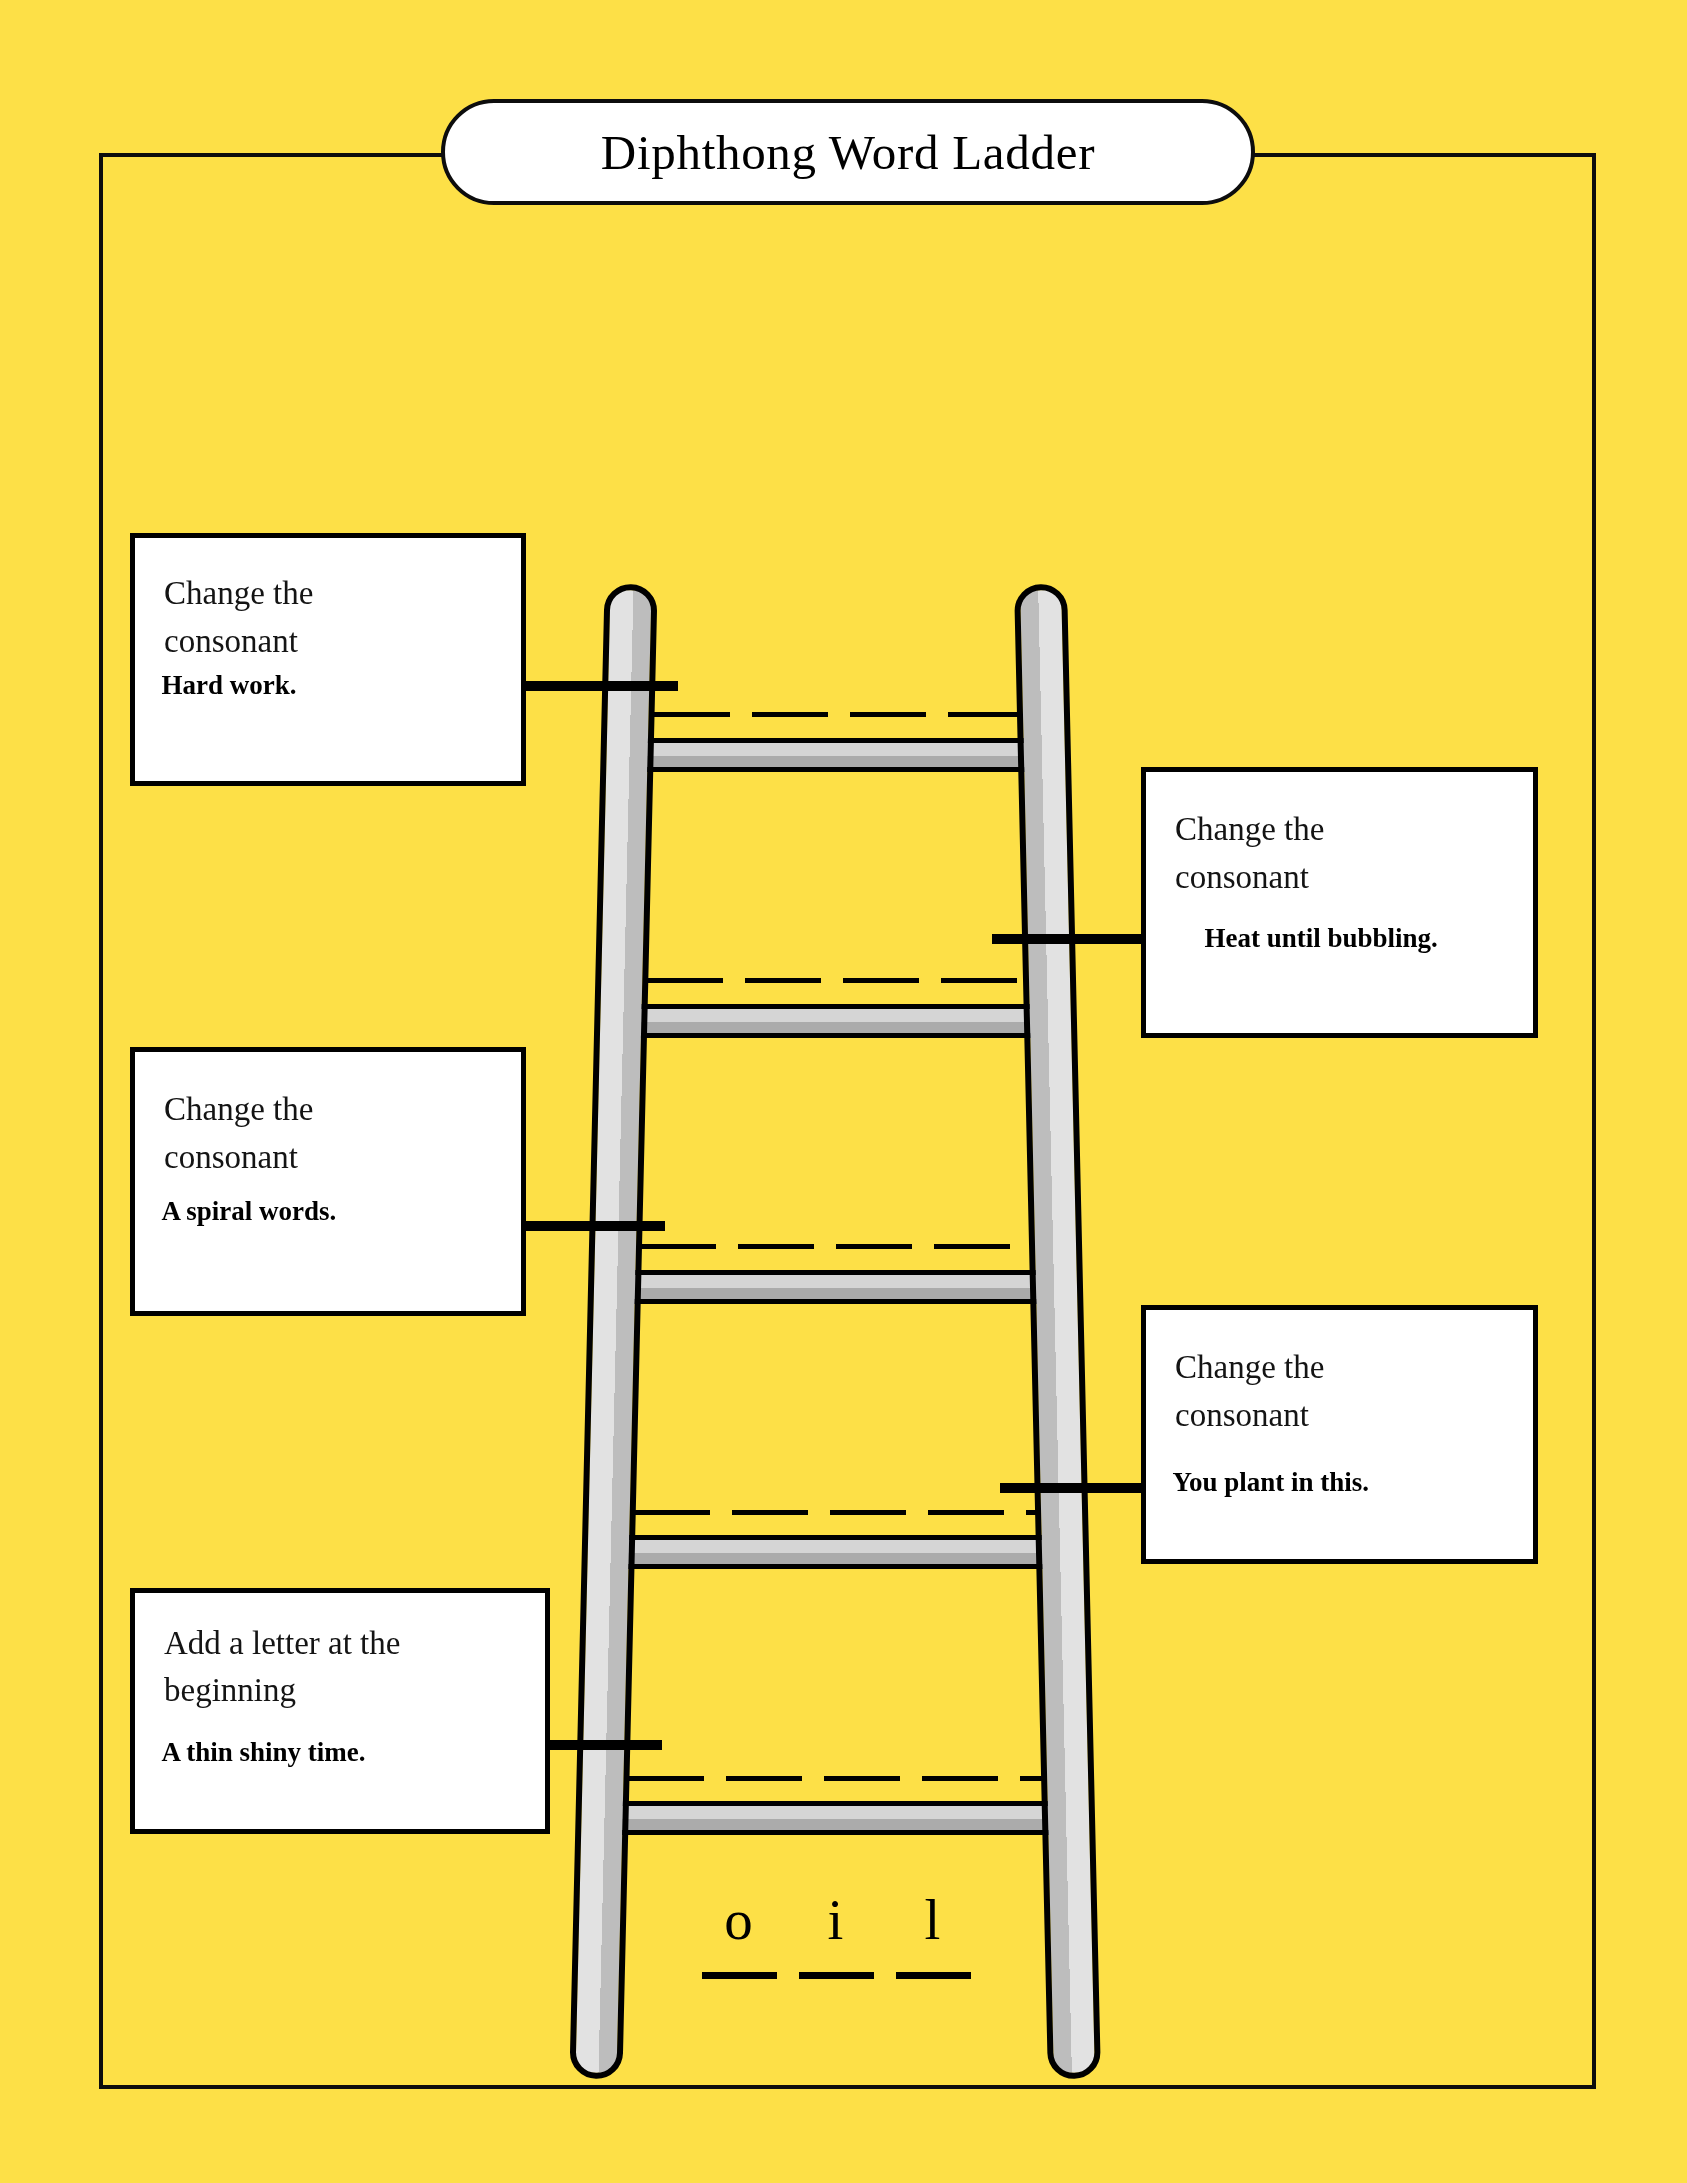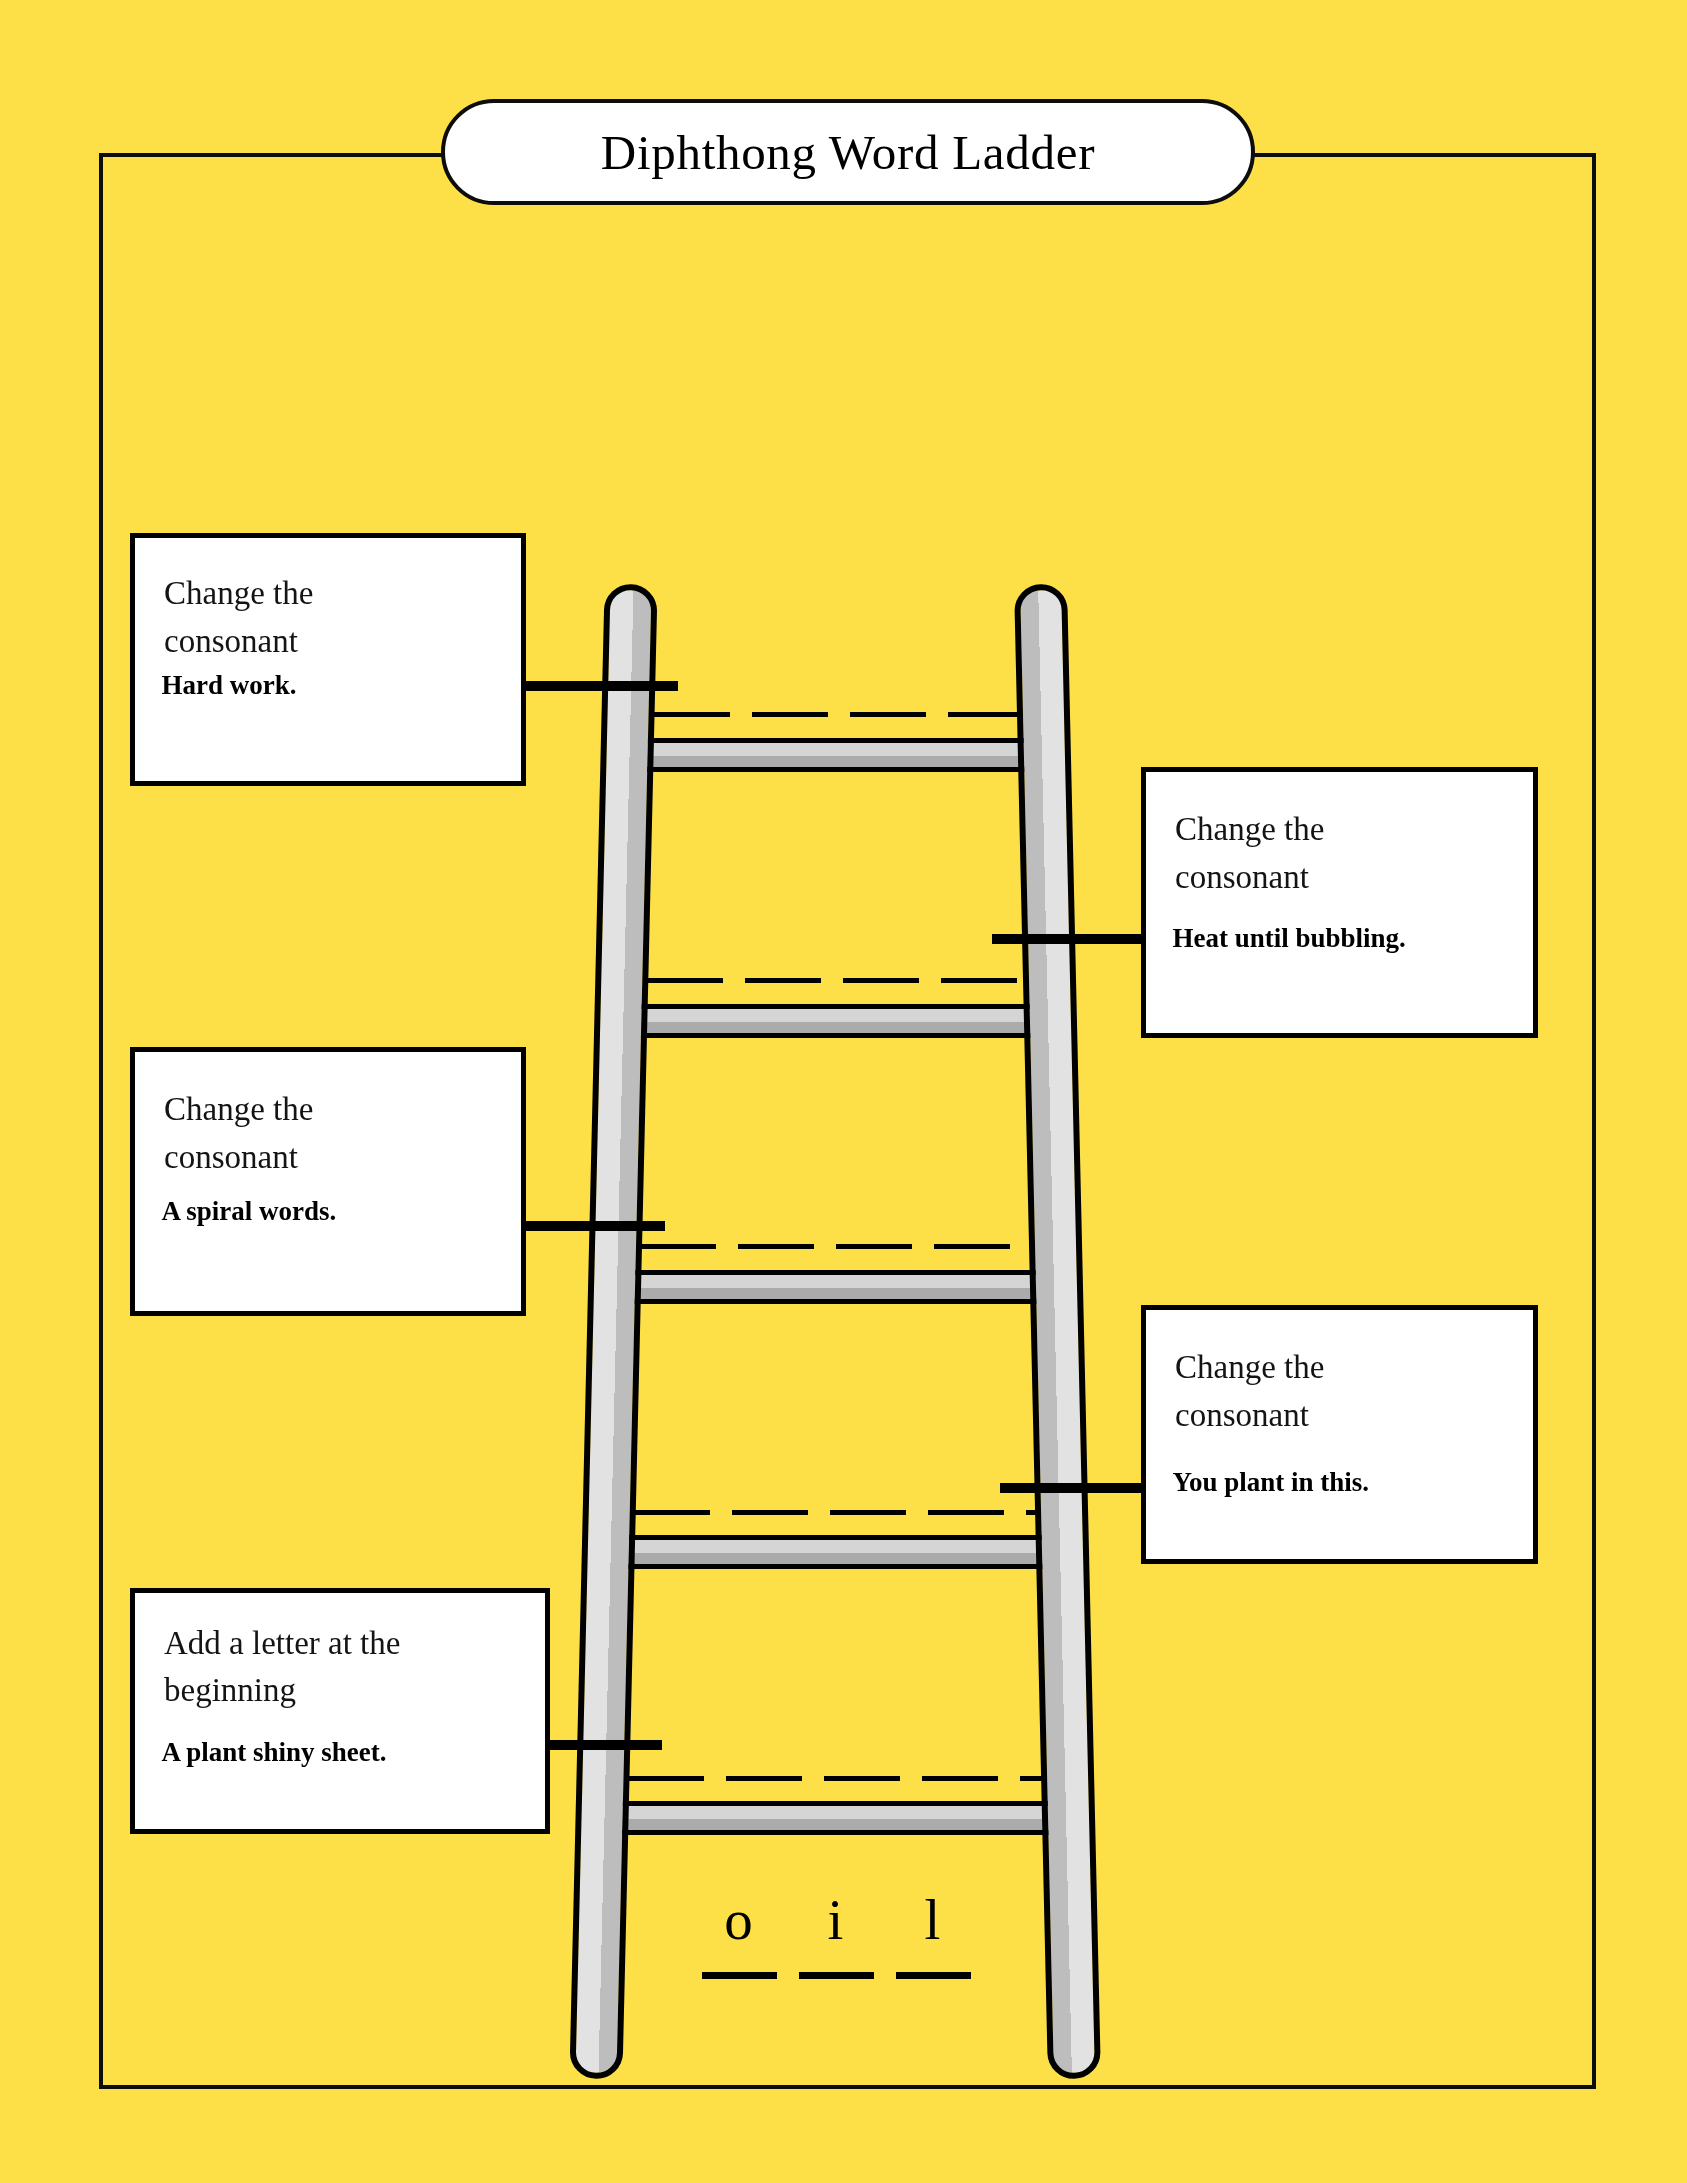--- a/index.html
+++ b/index.html
@@ -35,21 +35,21 @@
     position:absolute;left:29px;font-size:33px;font-weight:300;color:#141414;
     line-height:1.45;max-width:284px;
   }
   .clue-box .clue-text{
     position:absolute;left:26.5px;font-size:27px;font-weight:600;color:#000;
     white-space:nowrap;
   }
   #box-0{left:130px;top:533px;width:396px;height:253px;}
   #box-0 .clue-label{top:32px;}  #box-0 .clue-text{top:132px;}
   #box-1{left:1141px;top:767px;width:397px;height:271px;}
-  #box-1 .clue-label{top:34px;}  #box-1 .clue-text{top:151px;}
+  #box-1 .clue-label{top:34px;}  #box-1 .clue-text{top:151px;margin-left:32px;}
   #box-2{left:130px;top:1047px;width:396px;height:269px;}
   #box-2 .clue-label{top:34px;}  #box-2 .clue-text{top:144px;}
   #box-3{left:1141px;top:1305px;width:397px;height:259px;}
   #box-3 .clue-label{top:34px;}  #box-3 .clue-text{top:157px;}
   #box-4{left:130px;top:1588px;width:420px;height:246px;}
   #box-4 .clue-label{top:26.5px;max-width:265px;}  #box-4 .clue-text{top:144px;}
   
   .connector{position:absolute;height:10px;background:#000;z-index:6;}
   #conn-0{left:523px;top:681px;width:155px;}
   #conn-1{left:992px;top:934px;width:153px;}
@@ -120,21 +120,21 @@
   <div class="clue-box" id="box-2">
     <div class="clue-label">Change the consonant</div>
     <div class="clue-text">A spiral words.</div>
   </div>
   <div class="clue-box" id="box-3">
     <div class="clue-label">Change the consonant</div>
     <div class="clue-text">You plant in this.</div>
   </div>
   <div class="clue-box" id="box-4">
     <div class="clue-label">Add a letter at the beginning</div>
-    <div class="clue-text">A plant shiny sheet.</div>
+    <div class="clue-text">A thin shiny time.</div>
   </div>
 
   <div class="connector" id="conn-0"></div>
   <div class="connector" id="conn-1"></div>
   <div class="connector" id="conn-2"></div>
   <div class="connector" id="conn-3"></div>
   <div class="connector" id="conn-4"></div>
 
   <div>
     <div class="rung" id="rung-0"></div>

